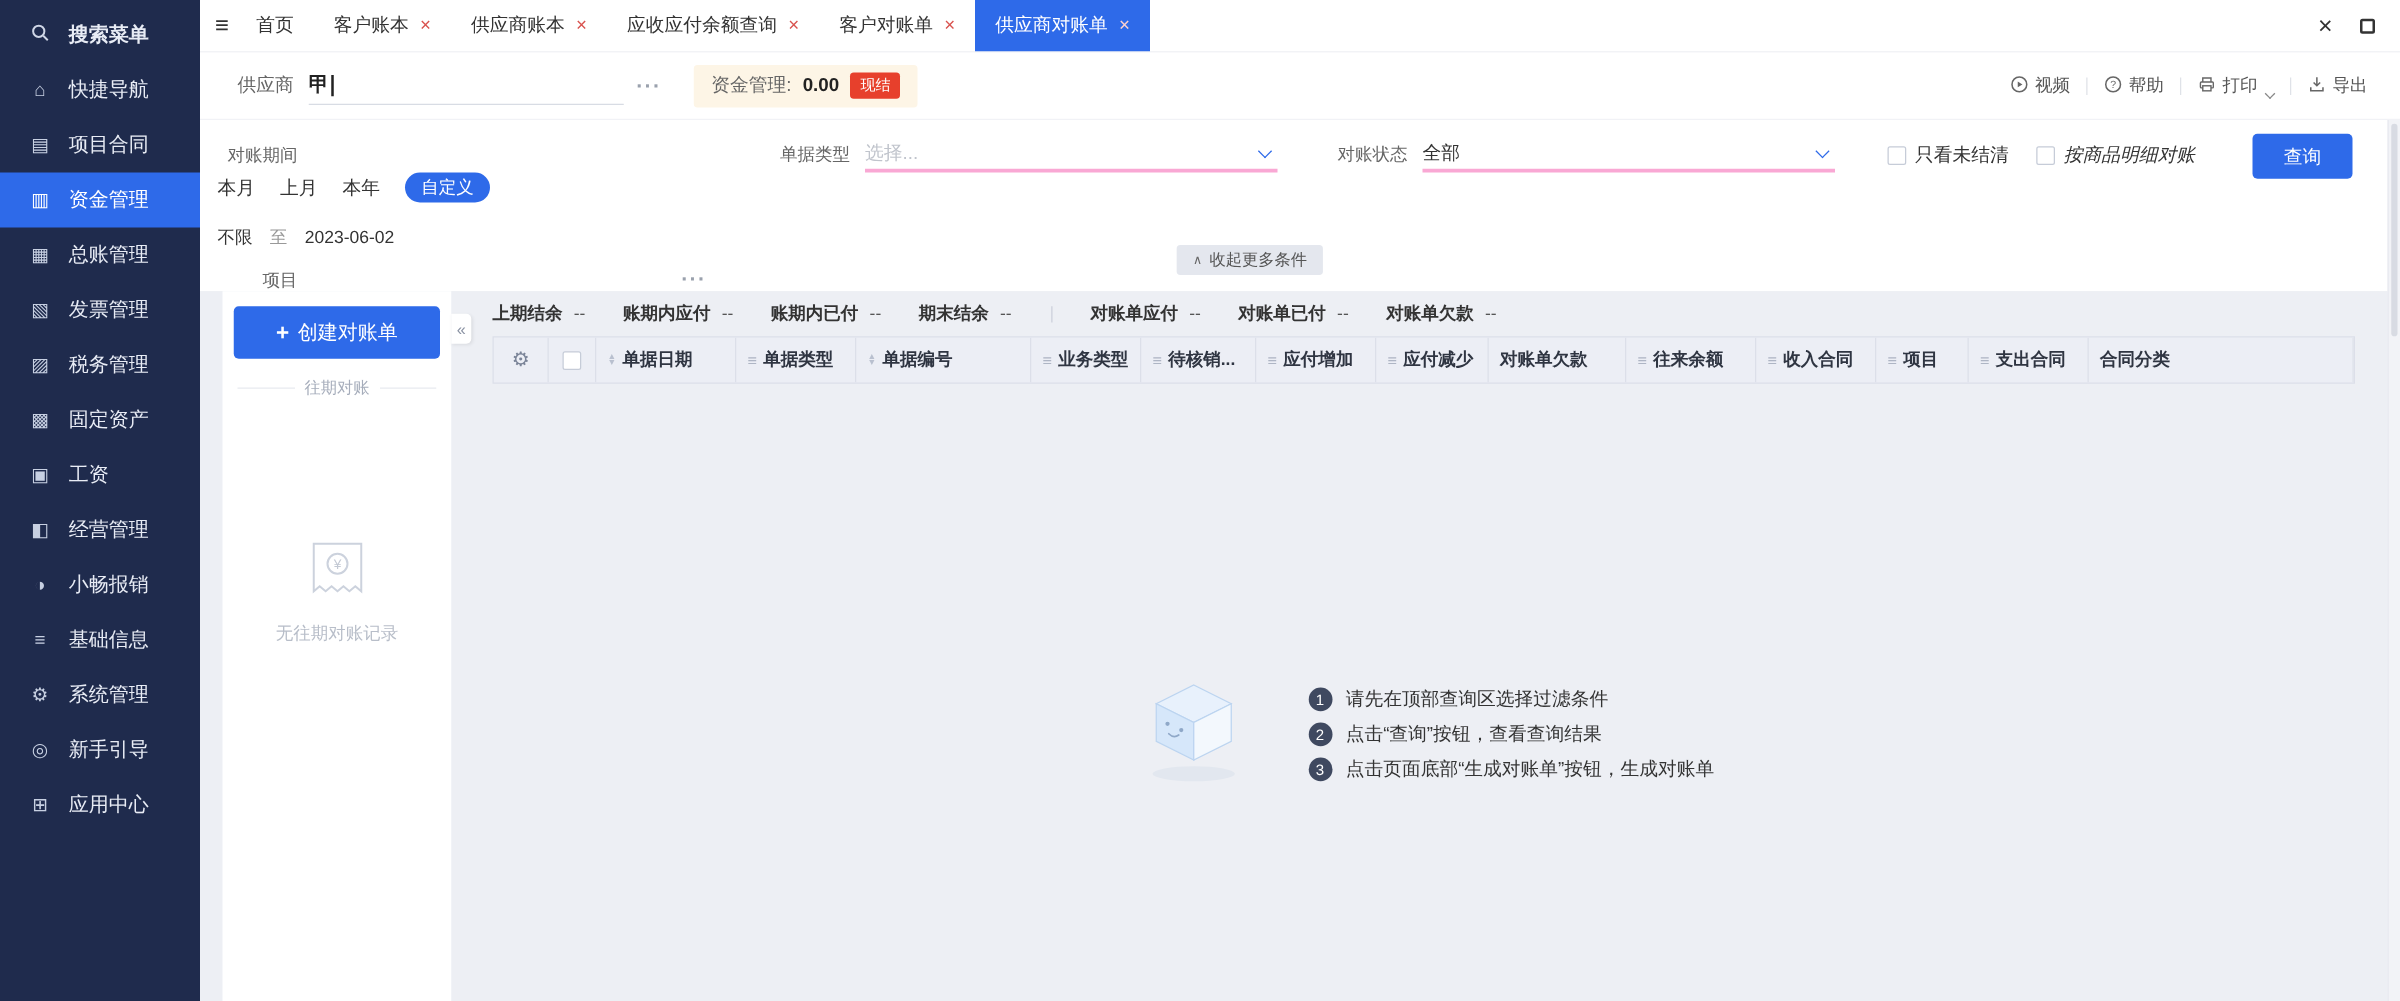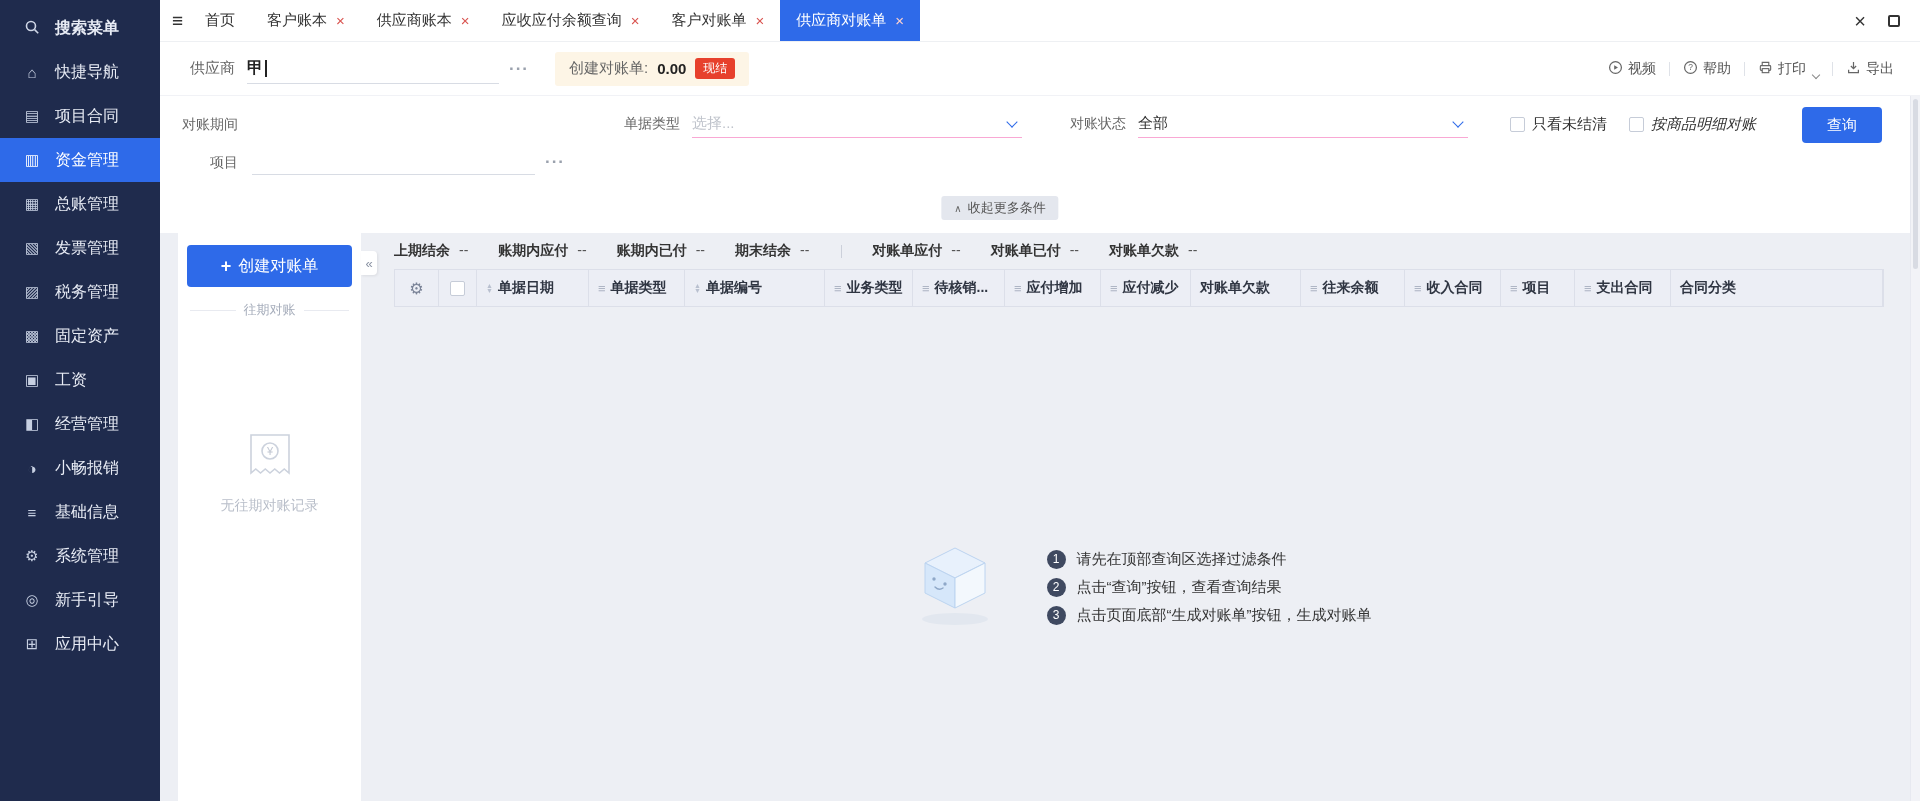--- a/index.html
+++ b/index.html
@@ -64,21 +64,21 @@
   .p-opt { cursor:pointer; }
   .p-opt.pill { background:#2e6ae9; color:#fff; padding:3px 13px; border-radius:14px; font-size:14px; }
   .period-dates { margin-top:18px; font-size:14px; color:#333; }
   .d-sep { color:#999; margin:0 10px; }
   .frow.project-row { display:flex; align-items:center; margin-top:12px; padding-left:14px; }
   .underline-input { width:283px; height:26px; border-bottom:1px solid #d8dce4; }
   .f-abs { position:absolute; top:15px; display:flex; align-items:center; height:26px; }
   .f-doc { left:460px; }
   .f-status { left:906px; }
   .f-label2 { width:60px; text-align:right; margin-right:12px; color:#666; font-size:14px; flex:none; }
-  .select { width:330px; height:28px; border-bottom:1px solid #f9a8d4; display:flex;
+  .select { width:330px; height:28px; border-bottom:3px solid #f9a8d4; display:flex;
     align-items:center; justify-content:space-between; font-size:15px; cursor:pointer; }
   .placeholder { color:#c0c4cc; }
   .sel-val { color:#333; }
   .chev { width:8px; height:8px; border-right:1.8px solid #2e6ae9; border-bottom:1.8px solid #2e6ae9;
     transform:rotate(45deg); margin:-4px 6px 0 0; }
   .cb { width:15px; height:15px; border:1px solid #c6ccd8; border-radius:2px; background:#fff;
     display:inline-block; flex:none; }
   .cb-row { display:flex; align-items:center; gap:7px; font-size:15px; color:#333;
     cursor:pointer; white-space:nowrap; }
   .f-check1 { position:absolute; left:1350px; top:19px; }
@@ -256,21 +256,21 @@
     </div>
 
     <div class="toolbar">
       <span class="tb-label">供应商</span>
       <div class="tb-input">
         <span>甲</span>
         <span class="cursor"></span>
       </div>
       <span class="tb-more">···</span>
       <div class="balance">
-        <span class="b-lbl">创建对账单:</span>
+        <span class="b-lbl">资金管理:</span>
         <span class="b-val">0.00</span>
         <span class="b-badge">现结</span>
       </div>
       <div class="tb-actions">
         <span class="act">
           <span><svg width="15" height="15" viewBox="0 0 16 16">
                 <circle cx="8" cy="8" r="6.3" fill="none" stroke="#666" stroke-width="1.3"></circle>
                 <path d="M6.6 5.6L10.6 8L6.6 10.4Z" fill="#666"></path>
               </svg></span>
           <span>视频</span>
@@ -300,20 +300,33 @@
                 <path d="M2.8 10.5v3h10.4v-3" fill="none" stroke="#666" stroke-width="1.3"></path>
               </svg></span>
           <span>导出</span>
         </span>
       </div>
     </div>
 
     <div class="filters">
       <div class="frow period-row">
         <span class="f-label">对账期间</span>
+        <div class="period-col">
+          <div id="period-options" class="period-options">
+              <span class="p-opt">本月</span>
+              <span class="p-opt">上月</span>
+              <span class="p-opt">本年</span>
+              <span class="p-opt pill">自定义</span>
+            </div>
+          <div class="period-dates">
+            <span class="d-from">不限</span>
+            <span class="d-sep">至</span>
+            <span class="d-to">2023-06-02</span>
+          </div>
+        </div>
       </div>
       <div class="frow project-row">
         <span class="f-label">项目</span>
         <div class="underline-input"></div>
         <span class="tb-more">···</span>
       </div>
 
       <div class="f-abs f-doc">
         <span class="f-label2">单据类型</span>
         <div class="select">

